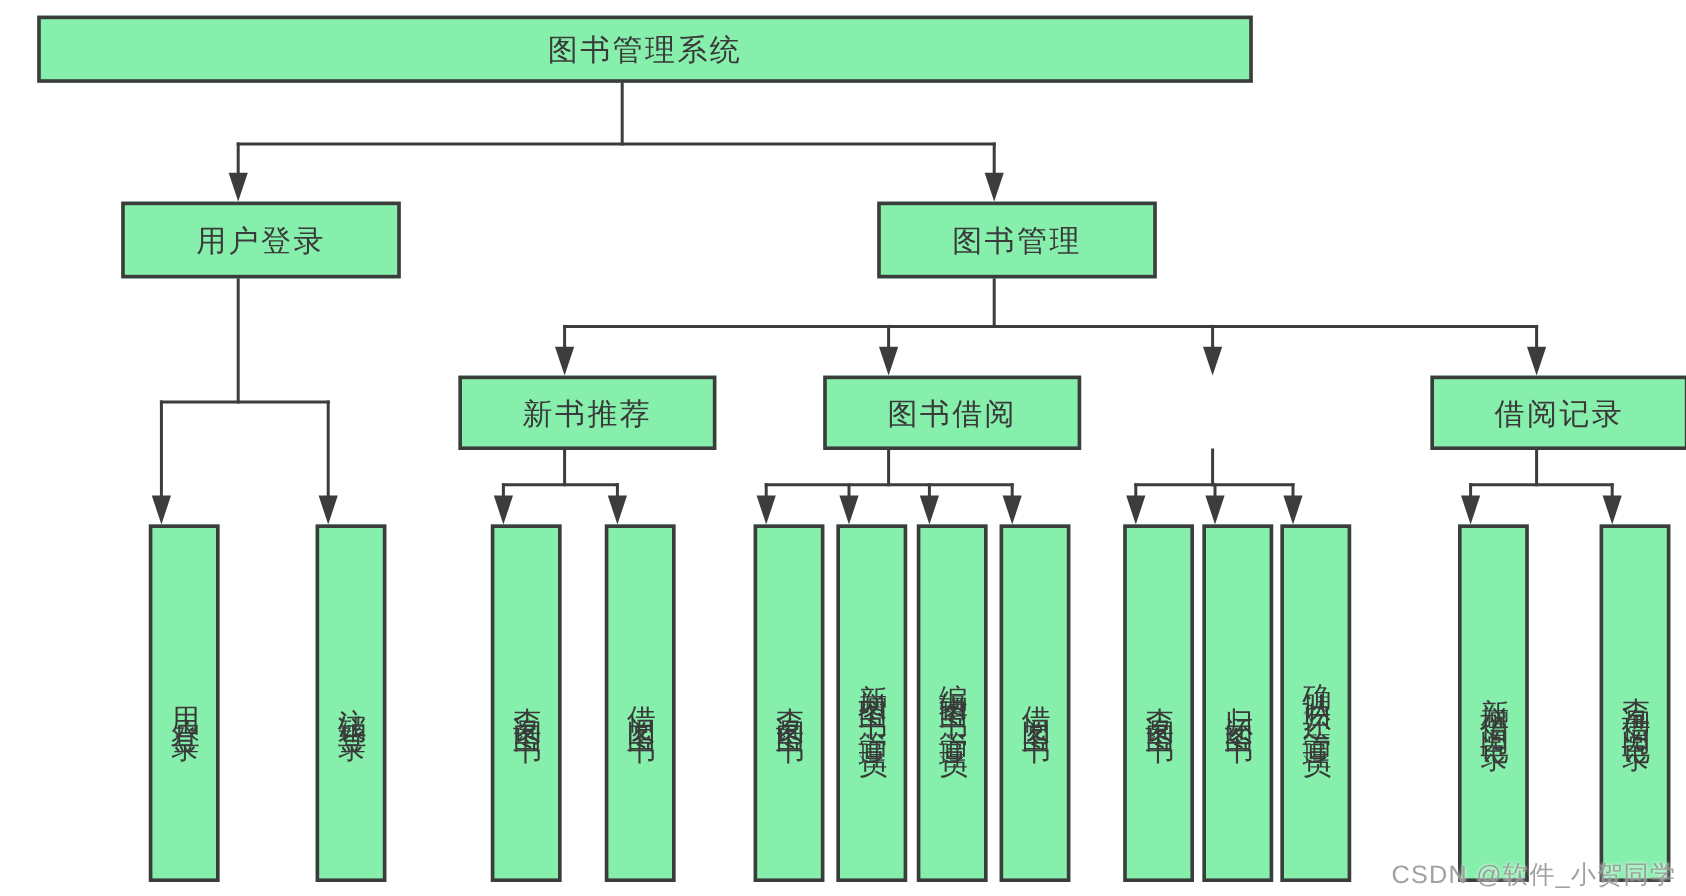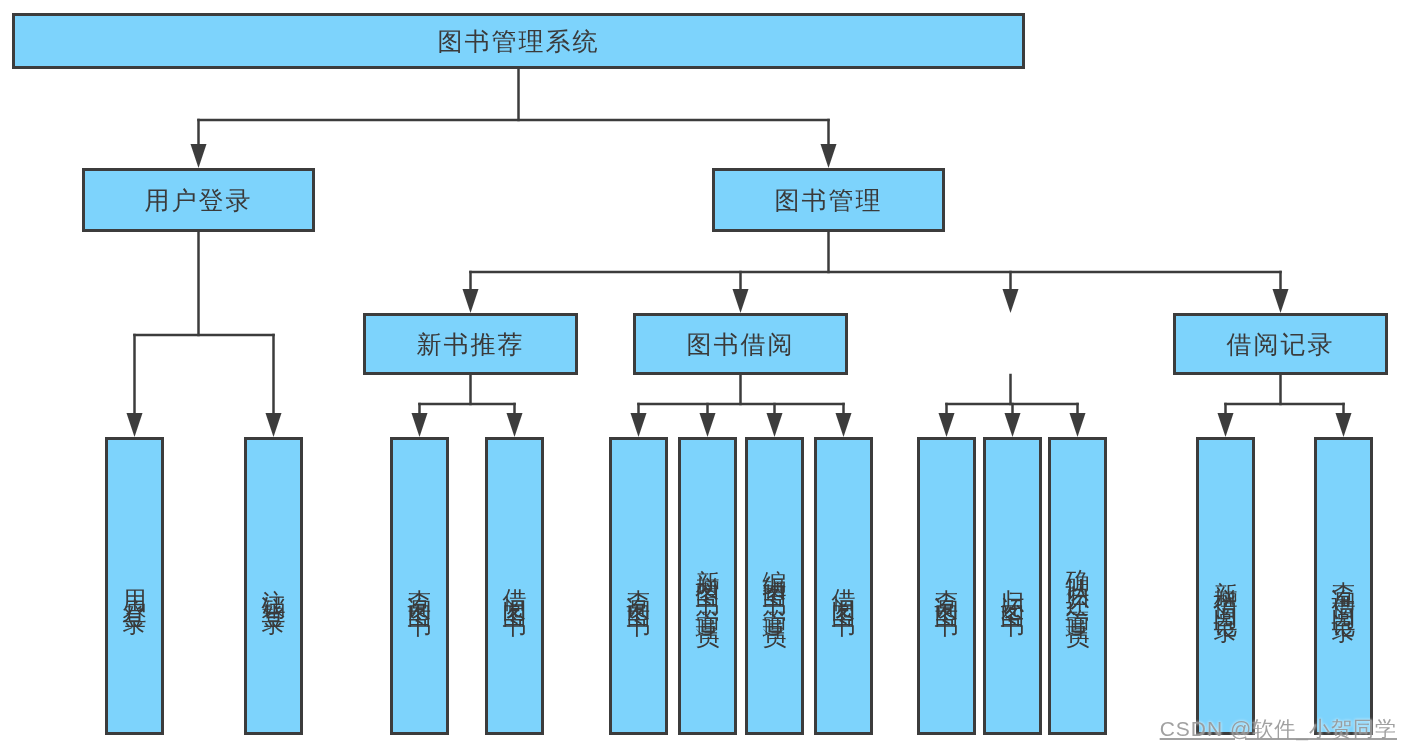--- a/index.html
+++ b/index.html
@@ -12,25 +12,26 @@
     overflow: hidden;
   }
   #connectors {
     position: absolute;
     left: 0; top: 0;
   }
   .node {
     position: absolute;
     box-sizing: border-box;
     border: 3px solid #3c3c3c;
-    background: #7dd3fc;
+    background: #86efac;
     display: flex;
     align-items: center;
     justify-content: center;
     color: #3a3a3a;
+    margin-left: 19px;
   }
   .hbox {
     font-size: 25px;
     letter-spacing: 2px;
     white-space: nowrap;
   }
   .vtext {
     writing-mode: vertical-rl;
     text-orientation: mixed;
     font-size: 24px;
@@ -40,21 +41,20 @@
   .watermark {
     position: absolute;
     right: 8px;
     bottom: 4px;
     font-size: 21px;
     letter-spacing: 1px;
     color: rgba(148,148,148,0.88);
     text-shadow: 0 0 3px #ffffff;
     z-index: 3;
     white-space: nowrap;
-    text-decoration: underline;
   }
 </style>
 </head>
 <body>
 
 <div class="canvas">
 
   <svg id="connectors" width="1405" height="747">
       <line x1="518.5" y1="69" x2="518.5" y2="120" stroke="#3c3c3c" stroke-width="2.5" stroke-linecap="square"></line>
       <line x1="198.5" y1="120" x2="828.5" y2="120" stroke="#3c3c3c" stroke-width="2.5" stroke-linecap="square"></line>
@@ -109,21 +109,21 @@
       <line x1="1343.5" y1="404" x2="1343.5" y2="419" stroke="#3c3c3c" stroke-width="2.5" stroke-linecap="square"></line>
       <polygon points="1335.5,413 1351.5,413 1343.5,437" fill="#3c3c3c"></polygon>
     </svg>
 
   <div class="node hbox" style="left:12px; top:13px; width:1013px; height:56px;">图书管理系统</div>
 
   <div class="node hbox" style="left:82px; top:168px; width:233px; height:64px;">用户登录</div>
   <div class="node hbox" style="left:712px; top:168px; width:233px; height:64px;">图书管理</div>
 
   <div class="node hbox" style="left:363px; top:313px; width:215px; height:62px;">新书推荐</div>
-  <div class="node hbox" style="left:633px; top:313px; width:215px; height:62px;">图书借阅</div>
+  <div class="node hbox" style="left:667px; top:313px; width:215px; height:62px;">图书借阅</div>
   <div class="node hbox" style="left:1173px; top:313px; width:215px; height:62px;">借阅记录</div>
 
   <div class="node" style="left:105px; top:437px; width:59px; height:298px;">
     <span class="vtext">用户登录</span>
   </div>
   <div class="node" style="left:244px; top:437px; width:59px; height:298px;">
     <span class="vtext">注销登录</span>
   </div>
 
   <div class="node" style="left:390px; top:437px; width:59px; height:298px;">

